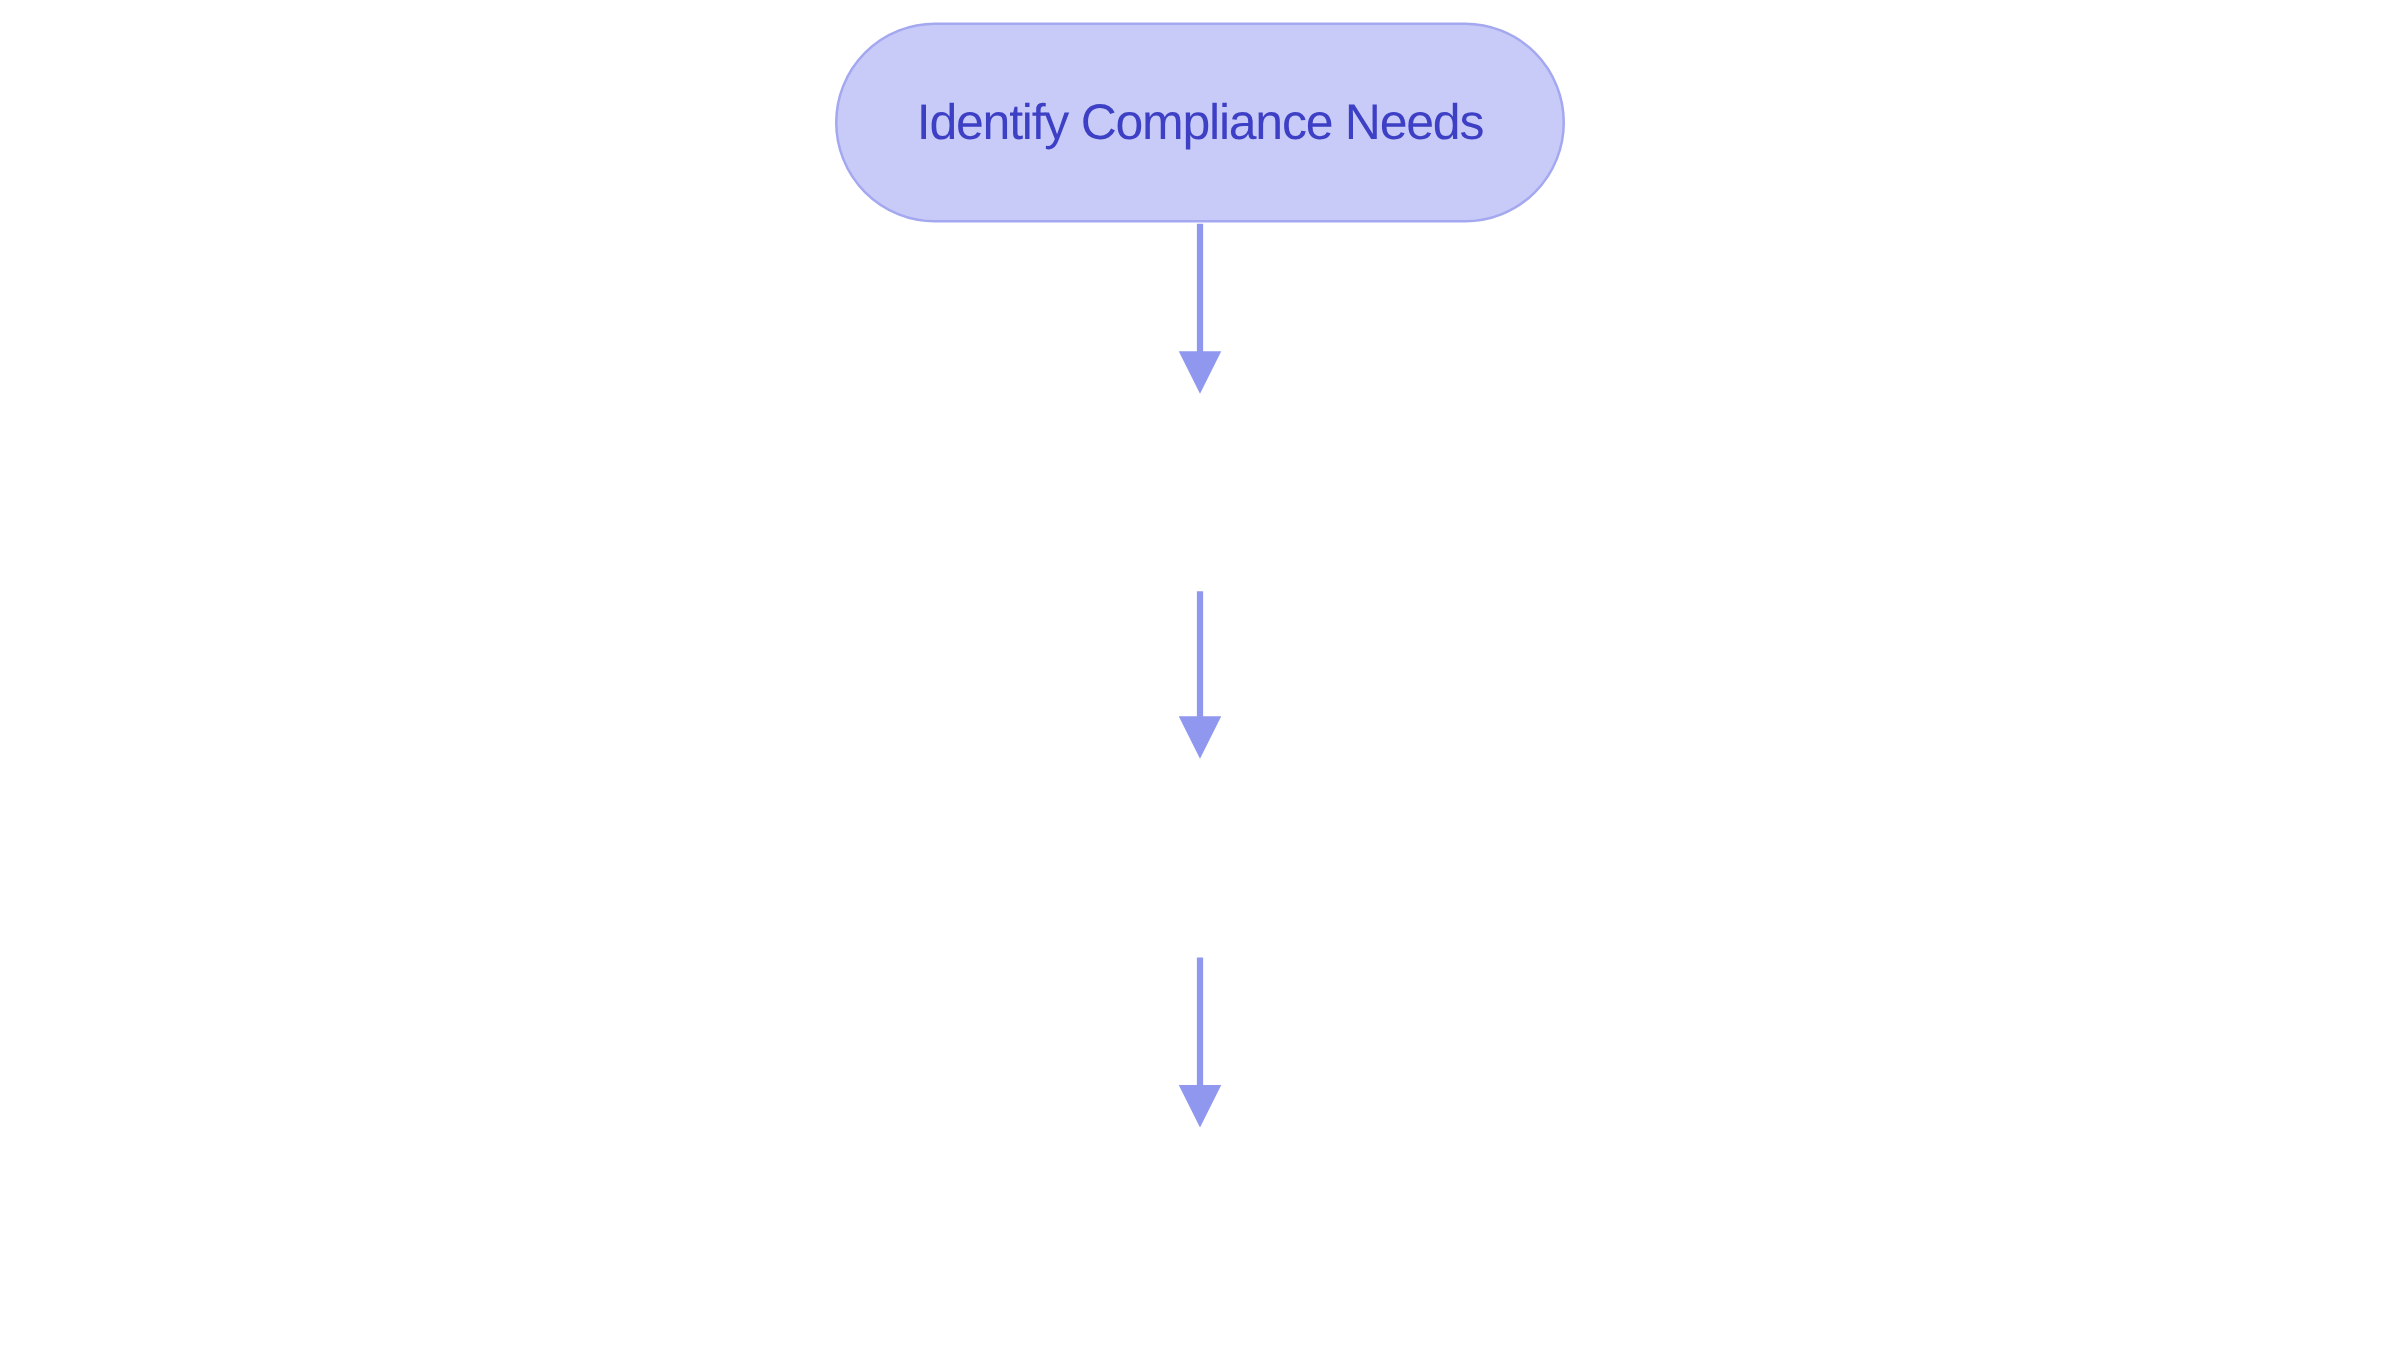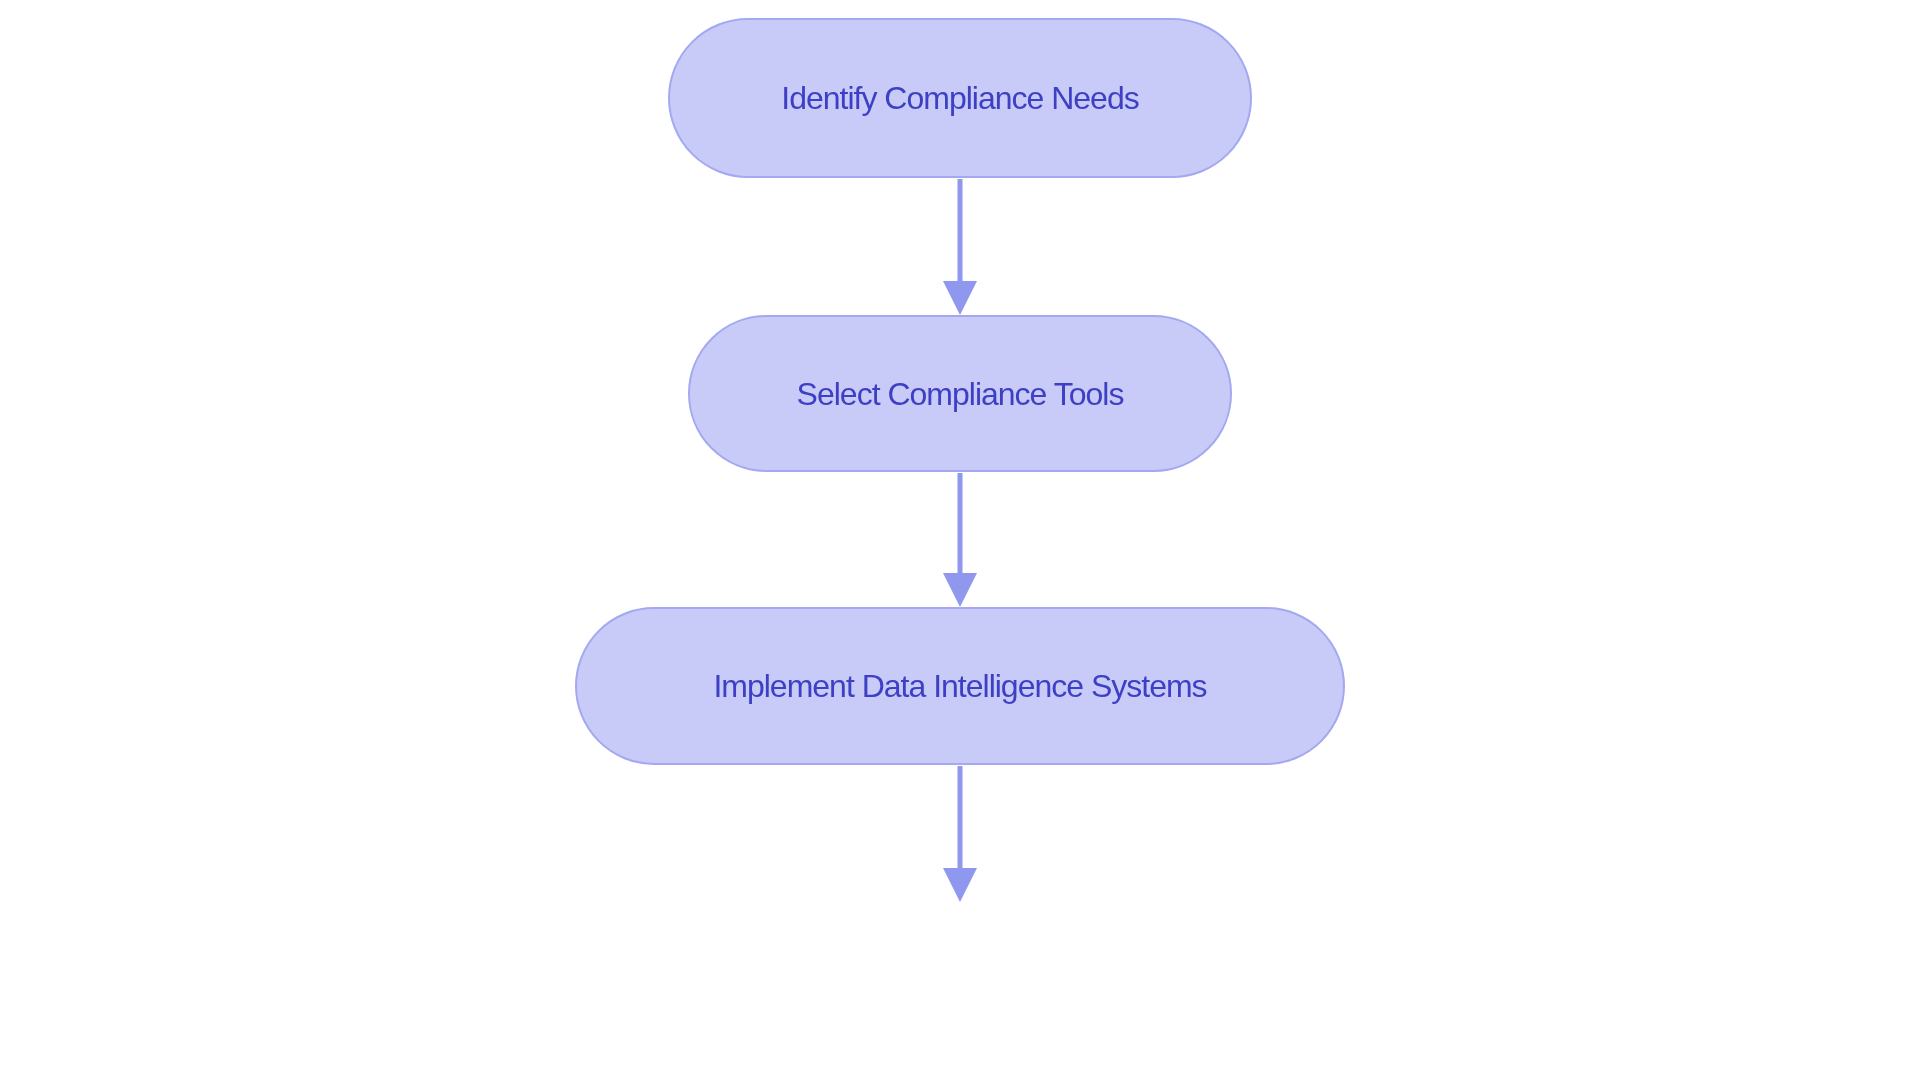--- a/index.html
+++ b/index.html
@@ -28,21 +28,21 @@
     position: absolute;
     border-radius: 80px;
     background: var(--node-fill);
     border: 2px solid var(--node-border);
     display: flex;
     align-items: center;
     justify-content: center;
   }
   .node-label {
     color: var(--node-text);
-    font-size: 32px;
+    font-size: 40px;
     letter-spacing: -1px;
     white-space: nowrap;
     line-height: 1;
   }
   .node-1 { left: 668px; top: 18px;  width: 584px; height: 160px; }
   .node-2 { left: 688px; top: 315px; width: 544px; height: 157px; }
   .node-3 { left: 575px; top: 607px; width: 770px; height: 158px; }
   .node-4 { left: 488px; top: 902px; width: 944px; height: 160px; }
 
   .arrow {
@@ -80,32 +80,26 @@
 
   <div class="node node-1">
     <span class="node-label">Identify Compliance Needs</span>
   </div>
 
   <div class="arrow arrow-1">
     <div class="arrow-line"></div>
     <div class="arrow-head"></div>
   </div>
 
-  <div class="node node-2">
-    <span class="node-label">Select Compliance Tools</span>
-  </div>
 
   <div class="arrow arrow-2">
     <div class="arrow-line"></div>
     <div class="arrow-head"></div>
   </div>
 
-  <div class="node node-3">
-    <span class="node-label">Implement Data Intelligence Systems</span>
-  </div>
 
   <div class="arrow arrow-3">
     <div class="arrow-line"></div>
     <div class="arrow-head"></div>
   </div>
 
 
 </div>
 
 </body></html>

